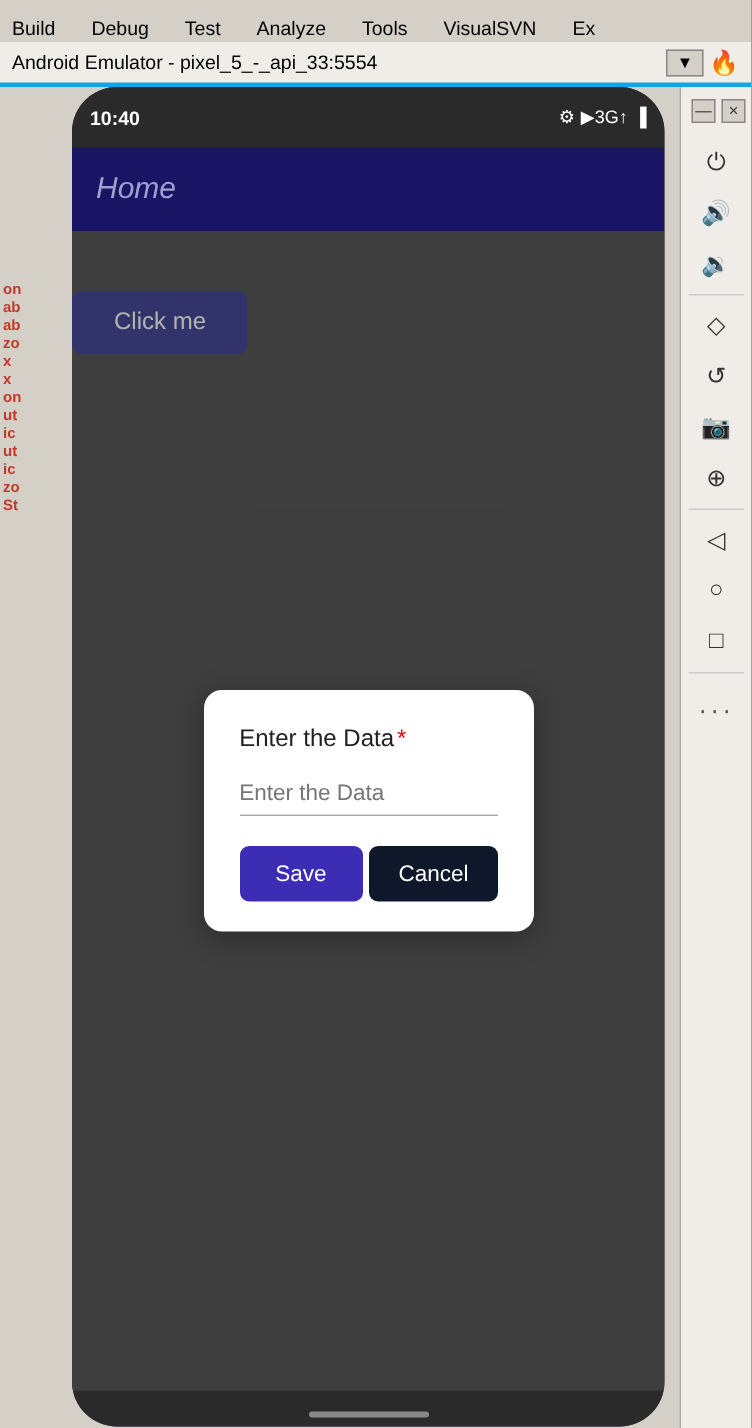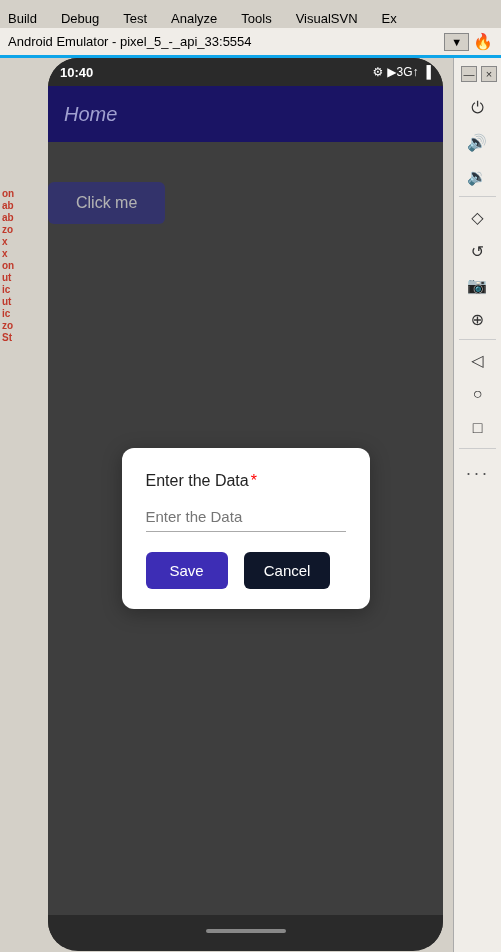--- a/index.html
+++ b/index.html
@@ -74,21 +74,21 @@
       height: 893px;
       background: #2a2a2a;
       border-radius: 30px;
       overflow: hidden;
       position: relative;
       margin-top: 0;
     }
 
     
     .status-bar {
-      height: 28px;
+      height: 40px;
       background: #2a2a2a;
       display: flex;
       align-items: center;
       justify-content: space-between;
       padding: 0 12px;
       color: white;
       font-size: 13px;
     }
     .status-bar .time { font-weight: bold; }
     .status-icons { display: flex; gap: 4px; align-items: center; font-size: 12px; }
@@ -138,21 +138,21 @@
       display: flex;
       justify-content: center;
       align-items: center;
     }
 
     
     .dialog-box {
       background: white;
       border-radius: 12px;
       padding: 24px 24px 20px 24px;
-      width: 248px;
+      width: 220px;
       box-shadow: 0 4px 20px rgba(0,0,0,0.3);
     }
     .dialog-title {
       font-size: 16px;
       color: #222;
       margin-bottom: 12px;
       display: flex;
       align-items: center;
       gap: 2px;
     }
@@ -166,21 +166,21 @@
       border-bottom: 1px solid #aaa;
       padding: 6px 0;
       font-size: 15px;
       color: #666;
       outline: none;
       margin-bottom: 20px;
       background: transparent;
     }
     .dialog-buttons {
       display: flex;
-      gap: 16px;
+      gap: 4px;
     }
     .btn-save {
       background: #3d2db5;
       color: white;
       border: none;
       padding: 10px 24px;
       border-radius: 6px;
       font-size: 15px;
       cursor: pointer;
       font-weight: 500;

